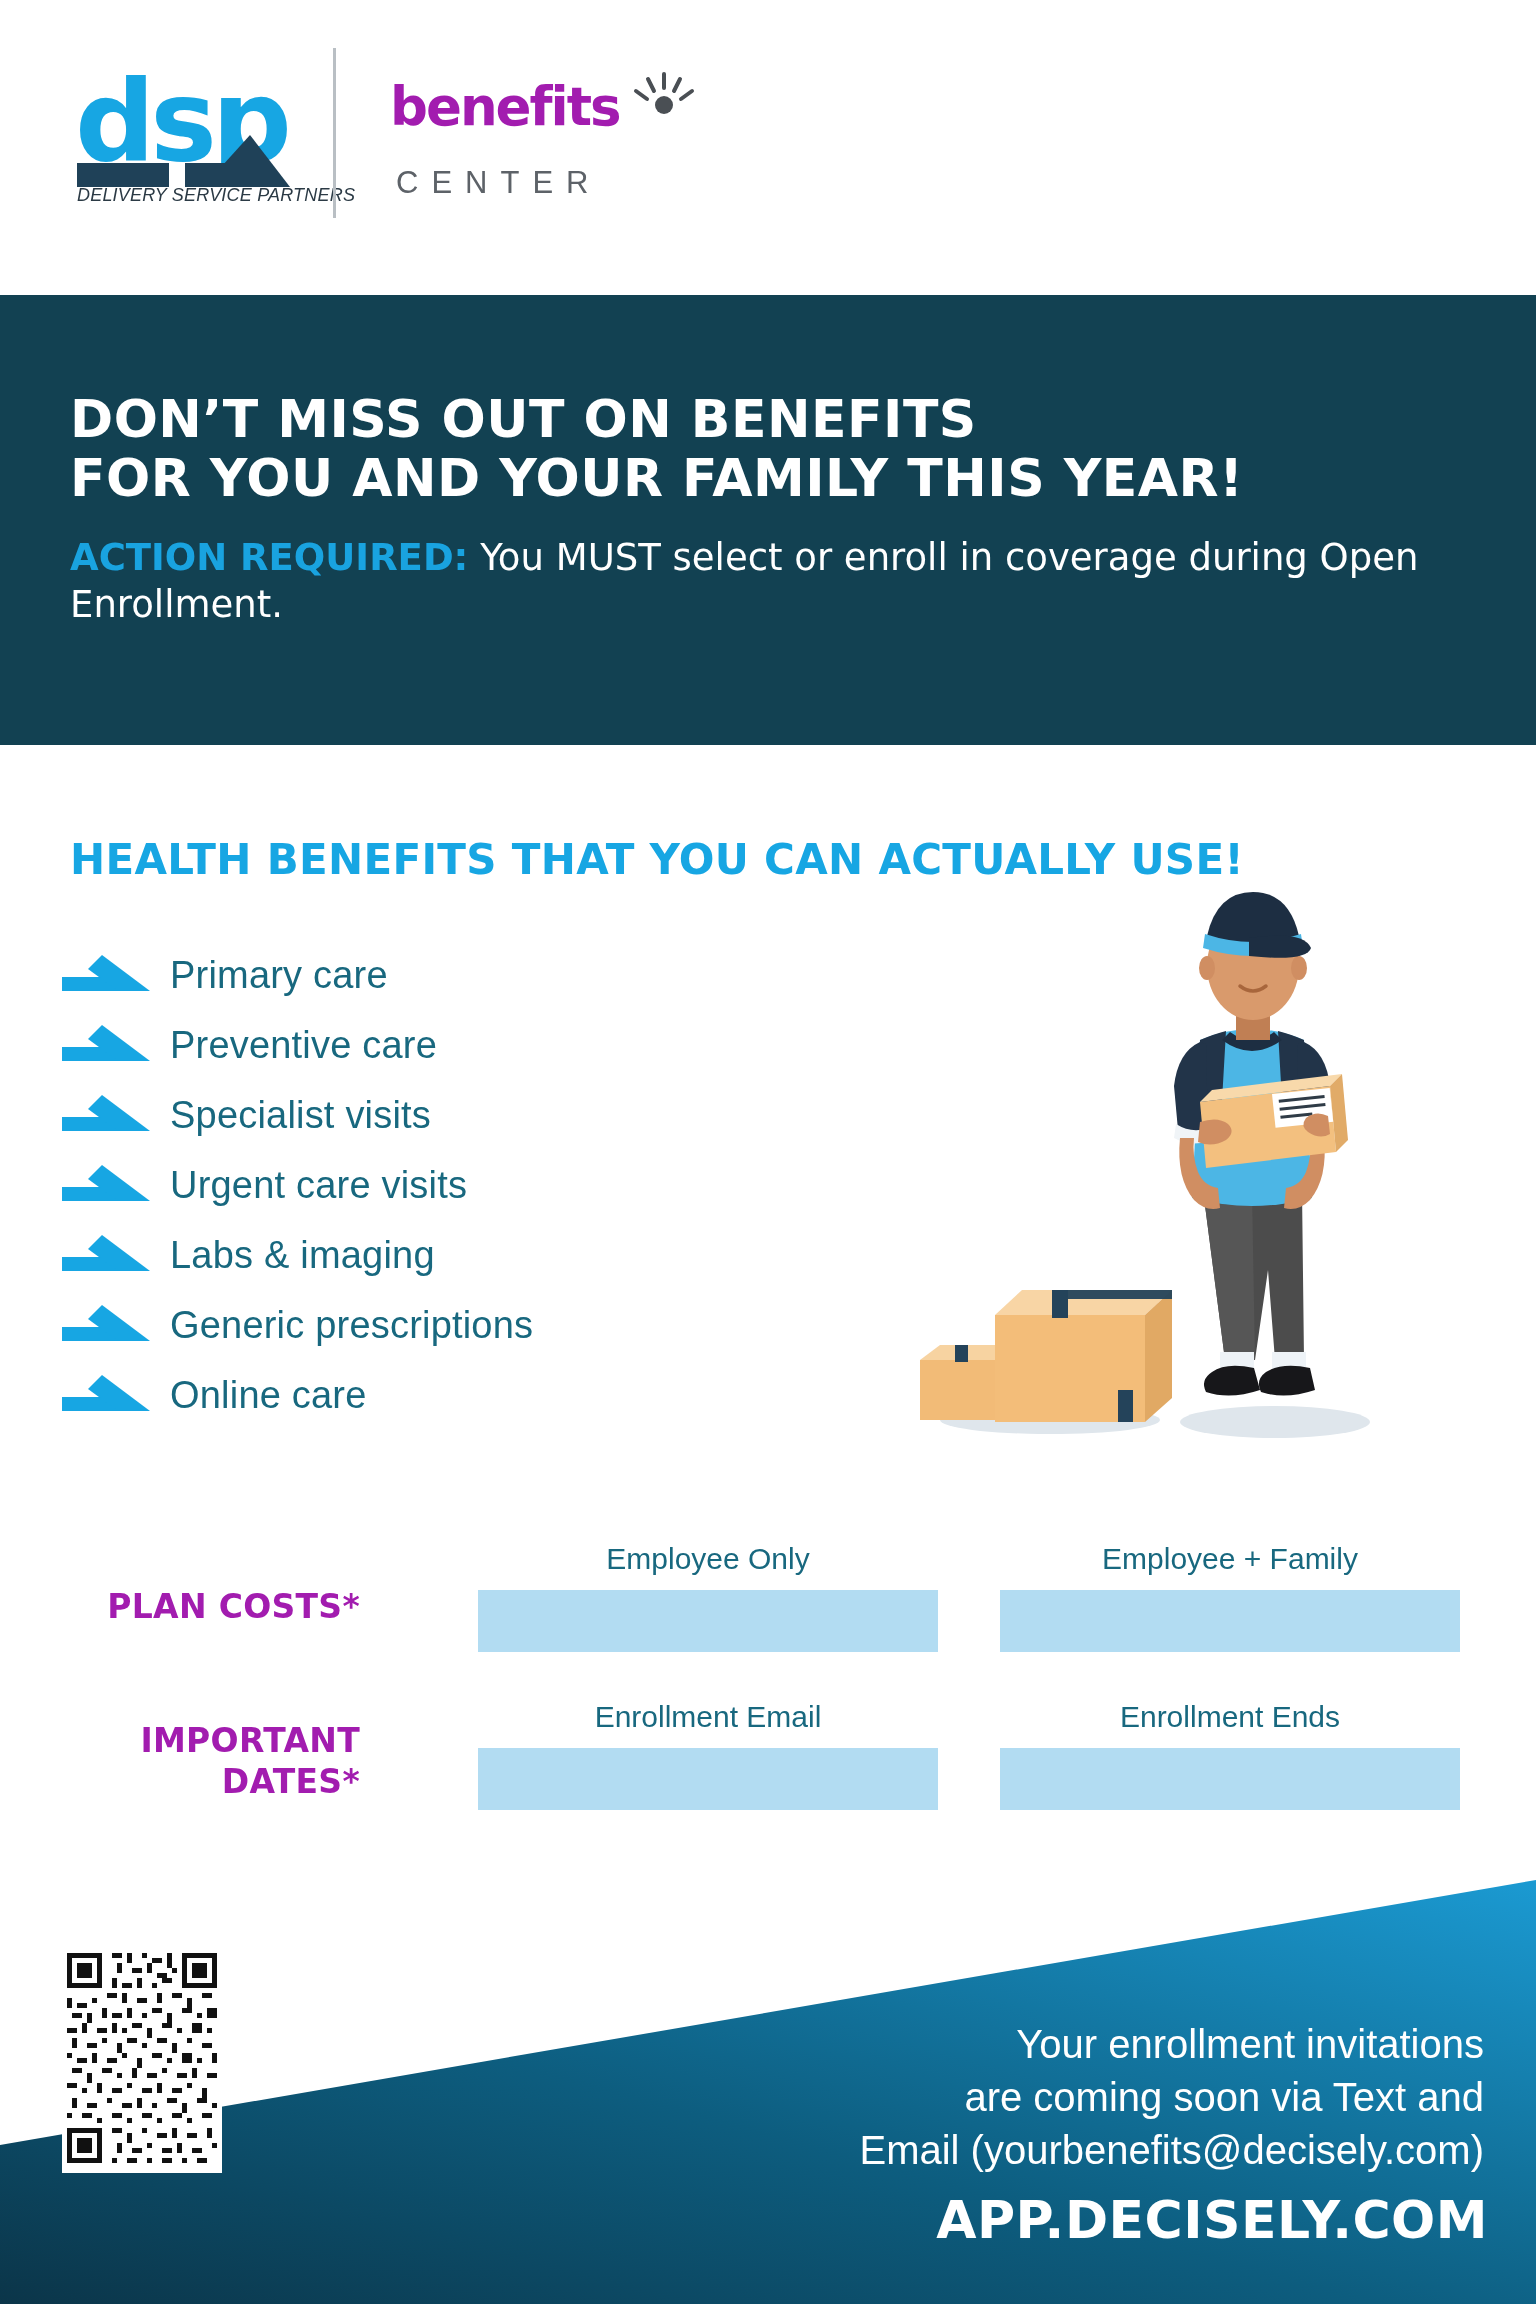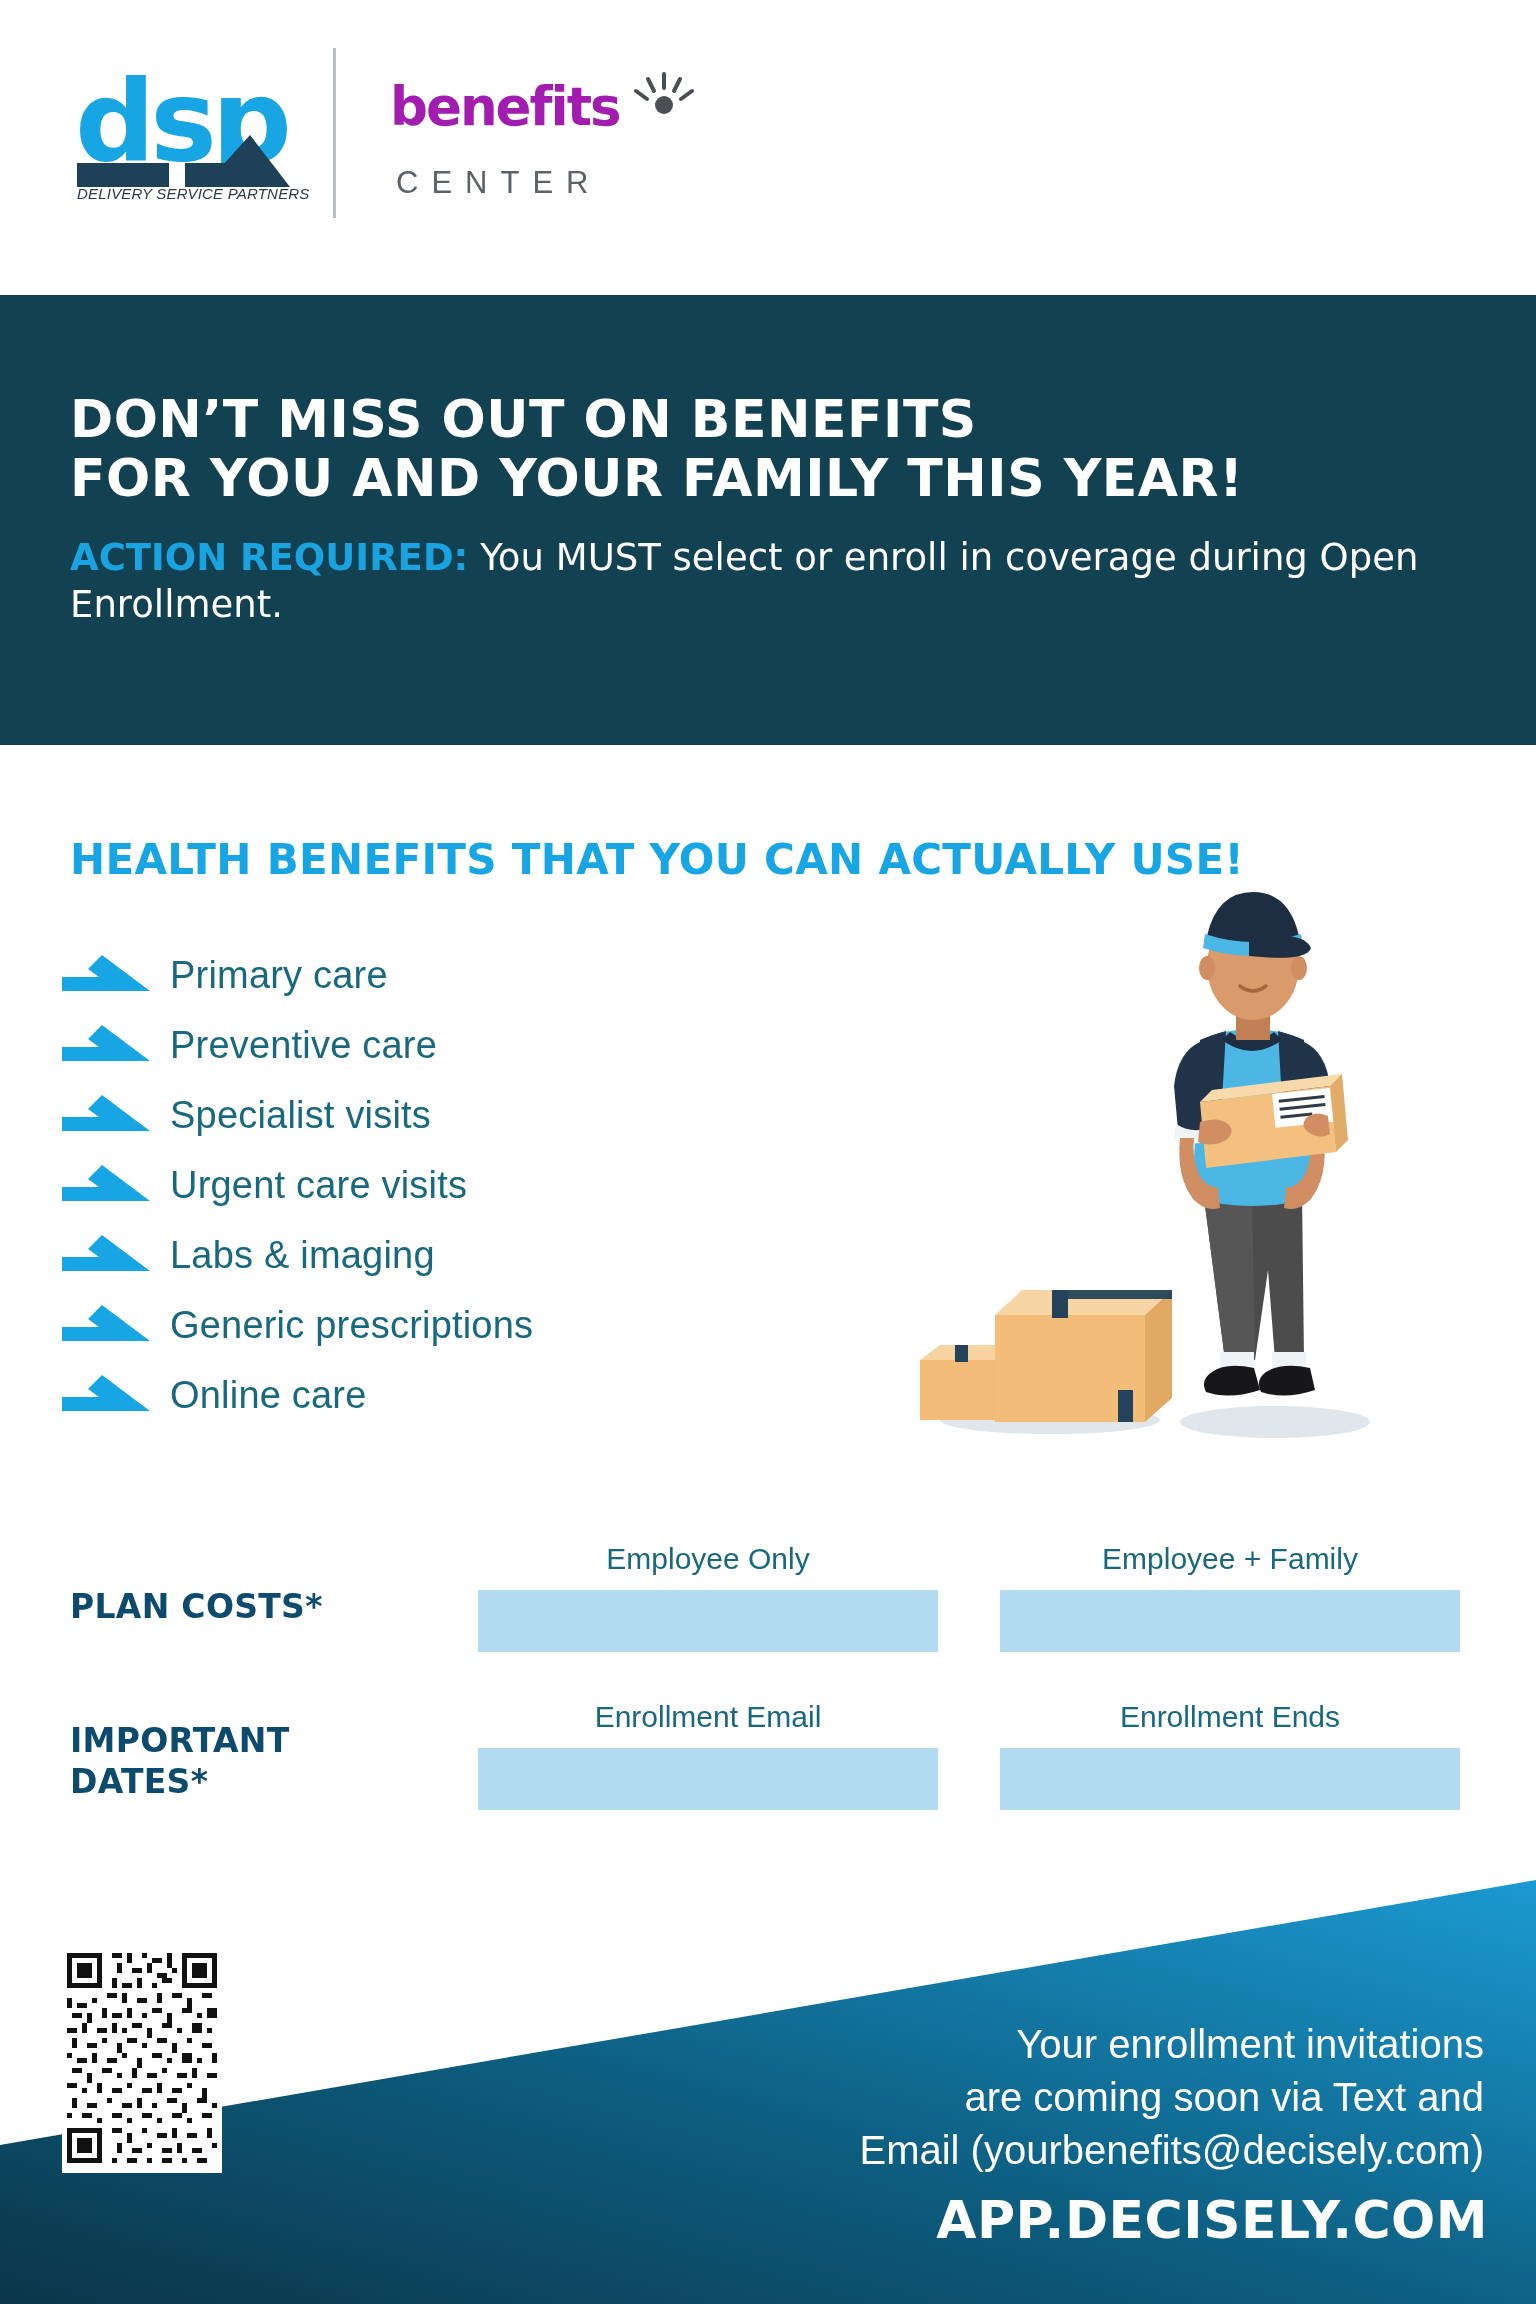--- a/index.html
+++ b/index.html
@@ -120,24 +120,25 @@
     width: 520px; height: 580px;
   }
 
   
   .costs-wrap { position: absolute; left: 0; top: 1520px; width: 1536px; }
   .row-label {
     position: absolute;
     font-family: "DejaVu Sans", sans-serif;
     font-weight: 700;
     font-size: 33px;
-    color: #0c4a6e;
+    color: #a21caf;
     text-transform: uppercase;
     line-height: 1.25;
     letter-spacing: 0.3px;
+    text-align: right;
   }
   .col-head {
     position: absolute;
     font-family: "Liberation Sans", sans-serif;
     font-size: 30px;
     color: #18687f;
     text-align: center;
     white-space: nowrap;
   }
   .fill-box {
@@ -187,21 +188,21 @@
       <svg width="220" height="165" viewBox="0 0 220 165">
 
         <text x="0" y="105" font-family="DejaVu Sans, sans-serif" font-size="112" font-weight="700" fill="#17a6e3" letter-spacing="-5">dsp</text>
 
         <rect x="2" y="108" width="92" height="24" fill="#1f4158"></rect>
         <rect x="110" y="108" width="18" height="24" fill="#1f4158"></rect>
         <polygon points="128,132 175,80 215,132" fill="#1f4158"></polygon>
         <rect x="128" y="108" width="50" height="24" fill="#1f4158"></rect>
       </svg>
       <div style="position:absolute;left:2px;top:130px;font-family:'Liberation Sans',sans-serif;
-                  font-style:italic;font-size:15px;letter-spacing:0.2px;color:#2b3a45;white-space:nowrap;">DELIVERY SERVICE PARTNERS</div>
+                  font-style:italic;font-size:18px;letter-spacing:0.2px;color:#2b3a45;white-space:nowrap;">DELIVERY SERVICE PARTNERS</div>
     </div>
 
     <div class="logo-divider"></div>
 
     <div class="logo-benefits">
       <span class="benefits-word">benefits</span>
       <span class="center-word">CENTER</span>
       <span class="sparkle">
         <svg width="72" height="60" viewBox="0 0 72 60">
           <g stroke="#4a4f54" stroke-width="4" stroke-linecap="round">

